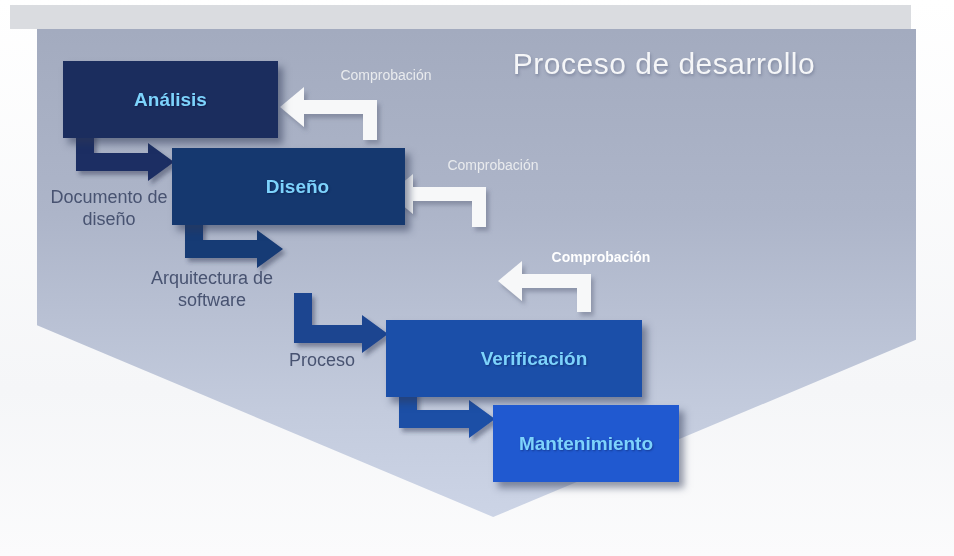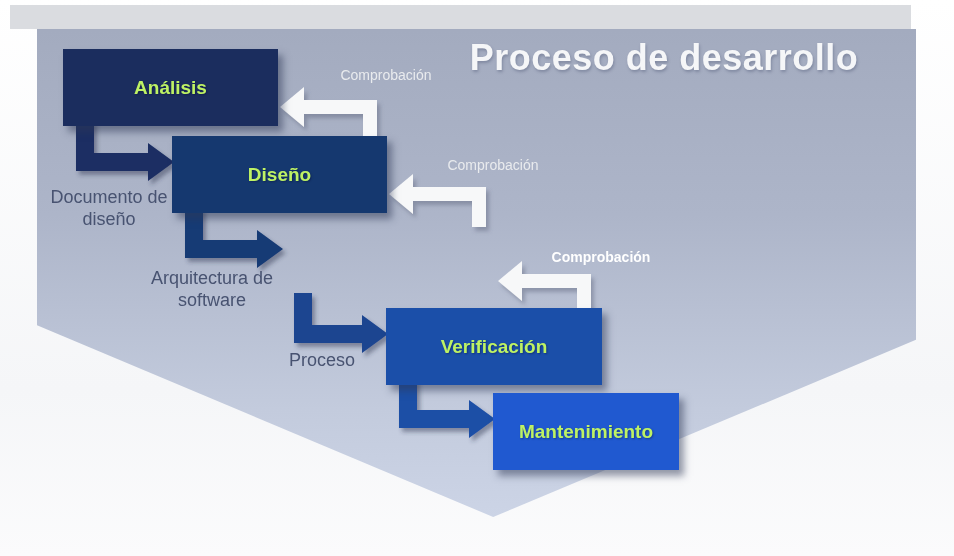--- a/index.html
+++ b/index.html
@@ -18,32 +18,33 @@
     background:#dadce0;
   }
   .panel{
     position:absolute;left:37px;top:29px;width:879px;height:488px;
     background:linear-gradient(180deg,#a3abbf 0%,#adb5c9 38%,#c3cbdd 78%,#ccd4e6 100%);
     clip-path:polygon(0 0,100% 0,100% 63.7%,51.9% 100%,0 60.7%);
   }
   svg.arrows{position:absolute;left:0;top:0;width:954px;height:556px;pointer-events:none;}
   .stage{
     position:absolute;display:flex;align-items:center;justify-content:center;
-    color:#bef264;font-weight:bold;font-size:19px;
+    color:#7dd3fc;font-weight:bold;font-size:19px;
     box-shadow:5px 6px 7px rgba(45,55,85,0.5);
     text-shadow:1px 1px 2px rgba(0,0,40,0.35);
+    margin-top:12px;
   }
   .stage-analisis{left:63px;top:49px;width:215px;height:77px;}
   .stage-diseno{left:172px;top:136px;width:215px;height:77px;}
   .stage-implementacion{left:281px;top:223px;width:215px;height:76px;}
-  .stage-verificacion{left:386px;top:308px;width:216px;height:77px;}
+  .stage-verificacion{left:386px;top:308px;width:216px;height:77px;padding-left:40px;}
   .stage-mantenimiento{left:493px;top:393px;width:186px;height:77px;}
   .page-title{
-    position:absolute;left:664px;top:58px;transform:translate(-50%,-50%);
-    color:#f5f6f8;font-size:36px;font-weight:bold;white-space:nowrap;
+    position:absolute;left:664px;top:64px;transform:translate(-50%,-50%);
+    color:#f5f6f8;font-size:30px;font-weight:normal;white-space:nowrap;
     letter-spacing:0.5px;text-shadow:1px 2px 3px rgba(60,70,100,0.35);
   }
   .deliverable{
     position:absolute;transform:translate(-50%,-50%);
     color:#485371;font-size:18px;line-height:1.22;text-align:center;
   }
   .deliverable-doc{left:109px;top:209px;width:122px;}
   .deliverable-arq{left:212px;top:290px;width:132px;}
   .deliverable-soft{left:322px;top:361px;white-space:nowrap;}
   .feedback-label{
@@ -80,21 +81,21 @@
     <polygon filter="url(#dsLight)" points="377,140 377,100 304,100 304,87 280,107 304,127 304,114 363,114 363,140" fill="#f7f8f9"></polygon>
     <polygon filter="url(#dsLight)" points="486,227 486,187 413,187 413,174 389,194 413,214 413,201 472,201 472,227" fill="#f7f8f9"></polygon>
     <polygon filter="url(#dsLight)" points="591,312 591,274 522,274 522,261 498,281 522,301 522,288 577,288 577,312" fill="#f7f8f9"></polygon>
   </svg>
 
   <div class="page-title">Proceso de desarrollo</div>
 
   <div class="stage stage-analisis" style="background: rgb(27, 45, 94);">
     <span>Análisis</span>
   </div>
-  <div class="stage stage-diseno" style="background: rgb(21, 56, 111);">
+  <div class="stage stage-diseno" style="background: rgb(21, 56, 111); padding-left: 18px;">
     <span>Diseño</span>
   </div>
   <div class="stage stage-verificacion" style="background: rgb(27, 79, 169);">
     <span>Verificación</span>
   </div>
   <div class="stage stage-mantenimiento" style="background: rgb(32, 89, 208);">
     <span>Mantenimiento</span>
   </div>
 
   <div class="deliverable deliverable-doc">Documento de diseño</div>

